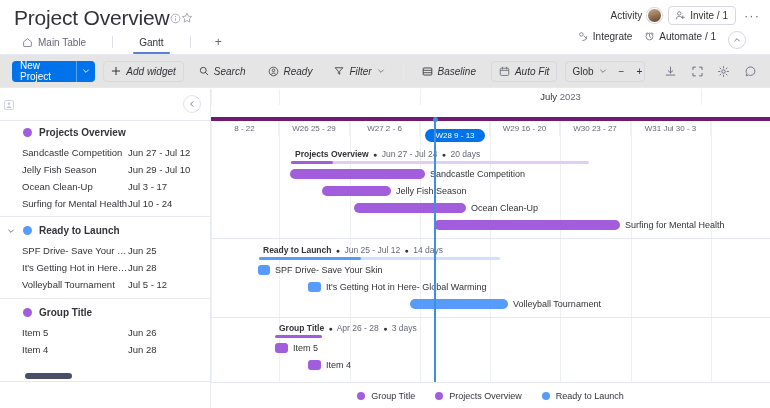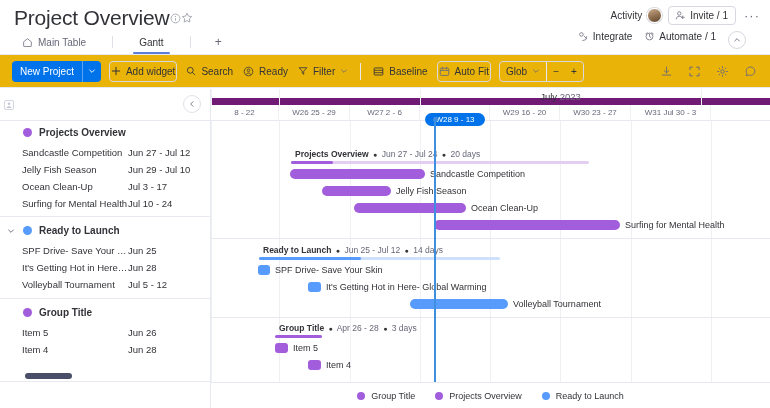--- a/index.html
+++ b/index.html
@@ -53,31 +53,31 @@
   .round-btn {
     width: 18px; height: 18px; border: 1px solid #d7d8e0; border-radius: 50%;
     display: flex; align-items: center; justify-content: center; color: #676879; background: #fff;
   }
   .hdr-divider { position: absolute; left: 0; right: 0; top: 54px; height: 1px; background: #e6e9ef; }
 
   
   .toolbar {
     position: absolute; top: 55px; left: 0; right: 0; height: 33px;
     display: flex; align-items: center; padding: 0 10px 0 12px; gap: 8px;
-    border-bottom: 1px solid #e6e9ef; background: #eab308;
+    border-bottom: 1px solid #e6e9ef; background: #e5e5e5;
   }
   .new-btn {
     display: flex; align-items: stretch; background: #0073ea; color: #fff;
     border-radius: 4px; font-size: 10px; height: 21px; overflow: hidden;
   }
   .new-btn .lbl { display: flex; align-items: center; padding: 0 8px; }
   .new-btn .car { display: flex; align-items: center; padding: 0 5px; border-left: 1px solid rgba(255,255,255,.35); }
   .tb-btn {
     display: flex; align-items: center; gap: 5px; font-size: 10px;
-    color: #323338; padding: 0 1px; height: 21px; border-radius: 4px; white-space: nowrap;
+    color: #323338; padding: 0 7px; height: 21px; border-radius: 4px; white-space: nowrap; font-style: italic;
   }
   .tb-btn.outlined { border: 1px solid #d7d8e0; }
   .tb-sep { width: 1px; height: 17px; background: #e6e9ef; margin: 0 3px; }
   .zoom-group { display: flex; align-items: center; border: 1px solid #d7d8e0; border-radius: 4px; height: 21px; overflow: hidden; }
   .zoom-group .seg { display: flex; align-items: center; gap: 5px; padding: 0 6px; font-size: 10px; color: #323338; height: 100%; }
   .zoom-group .vline { width: 1px; height: 100%; background: #e6e9ef; }
   .icon-only { display: flex; align-items: center; justify-content: center; width: 20px; height: 20px; color: #676879; }
 
   
   .main { position: absolute; top: 89px; left: 0; right: 0; bottom: 0; }
@@ -102,21 +102,21 @@
   .task-row { height: 17px; display: flex; align-items: center; padding-left: 22px; font-size: 9.5px; color: #323338; }
   .task-name { width: 106px; overflow: hidden; white-space: nowrap; text-overflow: ellipsis; }
   .task-date { color: #323338; }
   .sect-line { height: 1px; background: #e6e9ef; }
   .scrollbar-track { position: absolute; left: 0; right: 0; bottom: 27px; height: 10px; }
   .scrollbar-thumb { position: absolute; left: 25px; top: 2px; width: 47px; height: 6px; border-radius: 3px; background: #4b4e69; }
   .left-bottom-line { position: absolute; left: 0; right: 0; bottom: 26px; height: 1px; background: #e6e9ef; }
 
   
   .tl-head { position: absolute; left: 0; top: 0; right: 0; height: 32px; border-bottom: 1px solid #e6e9ef; }
-  .month-row { position: relative; height: 16px; border-bottom: 7px solid #701a75; }
+  .month-row { position: relative; height: 32px; border-bottom: 4px solid #701a75; }
   .month-label {
     position: absolute; top: 0; height: 16px; line-height: 16px;
     font-size: 9.5px; color: #676879; text-align: center;
   }
   .month-label b { font-weight: 400; color: #323338; }
   .mdiv { position: absolute; top: 0; width: 1px; height: 16px; background: #eef0f4; }
   .week-row { position: relative; height: 15px; }
   .week-cell {
     position: absolute; top: 0; height: 15px; line-height: 15px;
     font-size: 8px; color: #676879; text-align: center; border-right: 1px solid #eef0f4;

